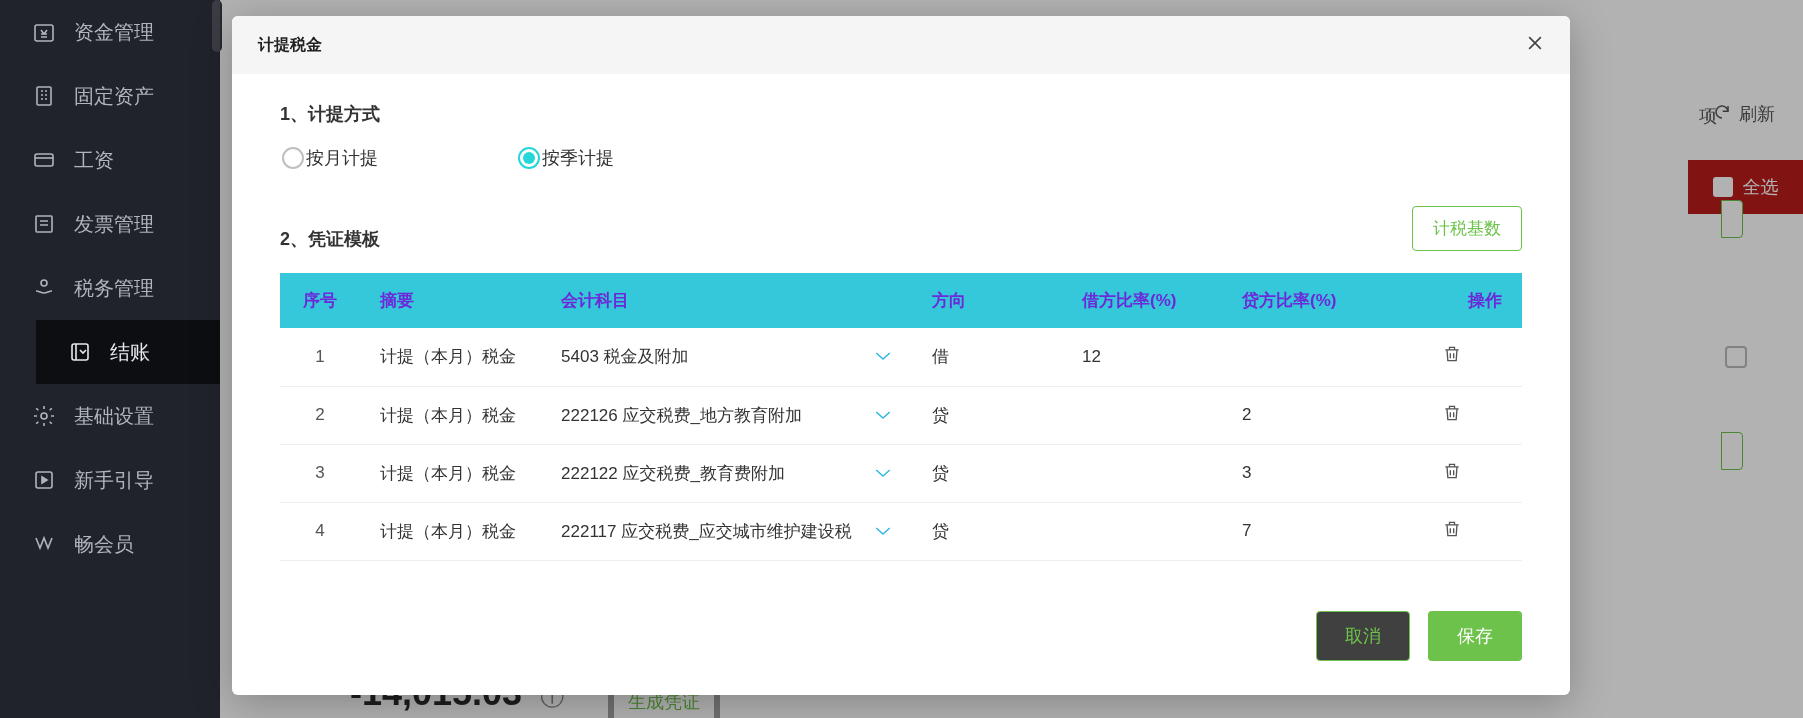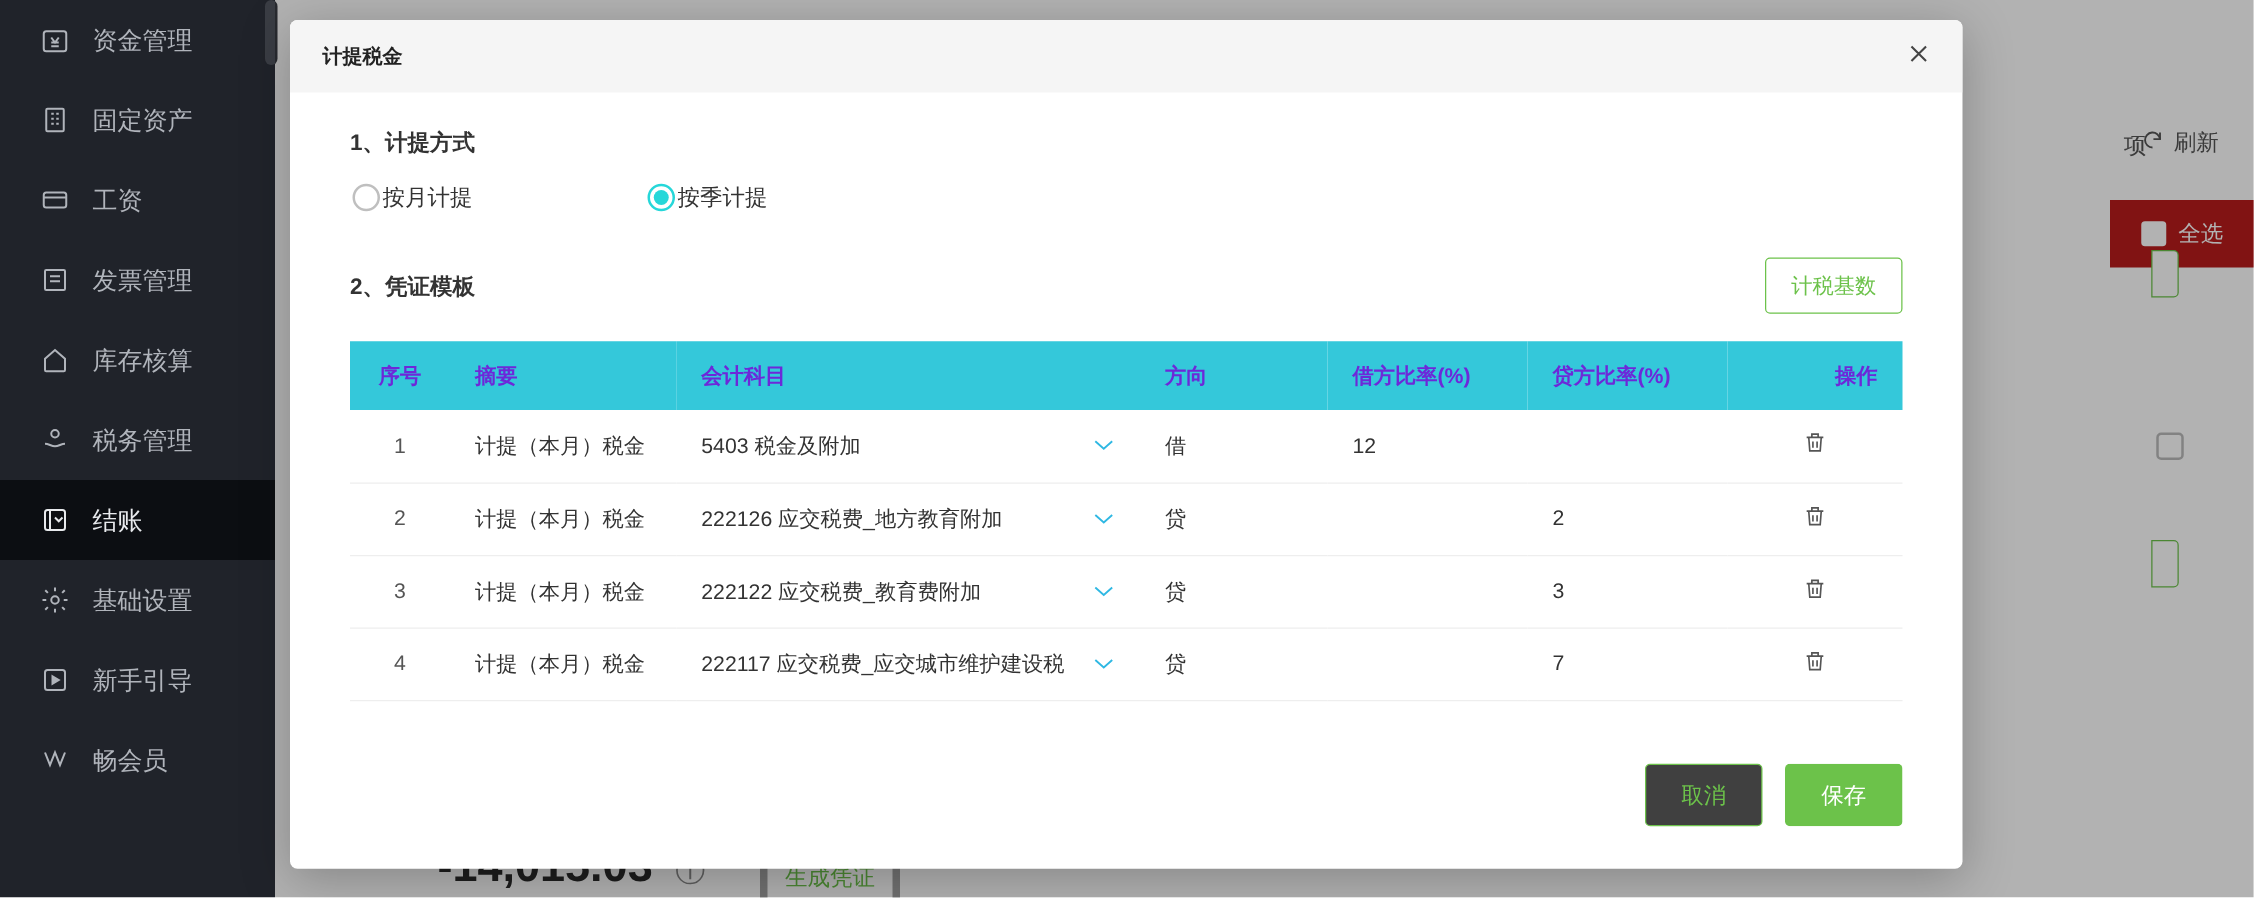--- a/index.html
+++ b/index.html
@@ -28,20 +28,21 @@
   align-items: center;
   gap: 18px;
   height: 64px;
   padding-left: 32px;
   font-size: 20px;
   cursor: pointer;
 }
 .sidebar .side-item.active {
   background: #0c0e12;
   color: #e8eaed;
+  margin-left: 36px;
 }
 .sidebar .side-item .side-icon {
   width: 24px; height: 24px;
   flex: 0 0 24px;
   display: inline-flex; align-items:center; justify-content:center;
 }
 .sidebar .side-item .side-icon svg { width: 24px; height: 24px; stroke: currentColor; fill: none; stroke-width: 1.6; }
 .sidebar-scrollbar {
   position: absolute;
   left: 212px; top: 0;
@@ -173,21 +174,21 @@
   width: 22px; height: 22px; border-radius: 50%;
   border: 2px solid #bfbfbf;
   display:flex; align-items:center; justify-content:center;
 }
 .radio-dot.checked { border-color: #26d7d9; }
 .radio-dot.checked::after {
   content:""; width: 12px; height:12px; border-radius:50%; background:#26d7d9;
 }
 
 .template-row {
-  display:flex; align-items:center; justify-content: space-between;
+  display:flex; align-items:flex-end; justify-content: space-between;
   margin-bottom: 22px;
 }
 .tax-base-btn {
   border: 1px solid #6cc24a;
   color: #6cc24a;
   background: #fff;
   border-radius: 4px;
   padding: 10px 20px;
   font-size: 17px;
   cursor: pointer;
@@ -284,28 +285,20 @@
     <span>工资</span>
   </div>
   <div class="side-item">
     <span class="side-icon">
         <svg viewBox="0 0 24 24">
           <rect x="4" y="4" width="16" height="16" rx="1"></rect>
           <path d="M8 9h8M8 13h8"></path>
         </svg>
       </span>
     <span>发票管理</span>
-  </div>
-  <div class="side-item">
-    <span class="side-icon">
-        <svg viewBox="0 0 24 24">
-          <path d="M4 11l8-7 8 7v9a1 1 0 0 1-1 1H5a1 1 0 0 1-1-1z"></path>
-        </svg>
-      </span>
-    <span>库存核算</span>
   </div>
   <div class="side-item">
     <span class="side-icon">
         <svg viewBox="0 0 24 24">
           <path d="M4 15c3 0 5 2 8 2s5-2 8-2M9 7a3 3 0 1 0 6 0 3 3 0 0 0-6 0z"></path>
         </svg>
       </span>
     <span>税务管理</span>
   </div>
   <div class="side-item active">

